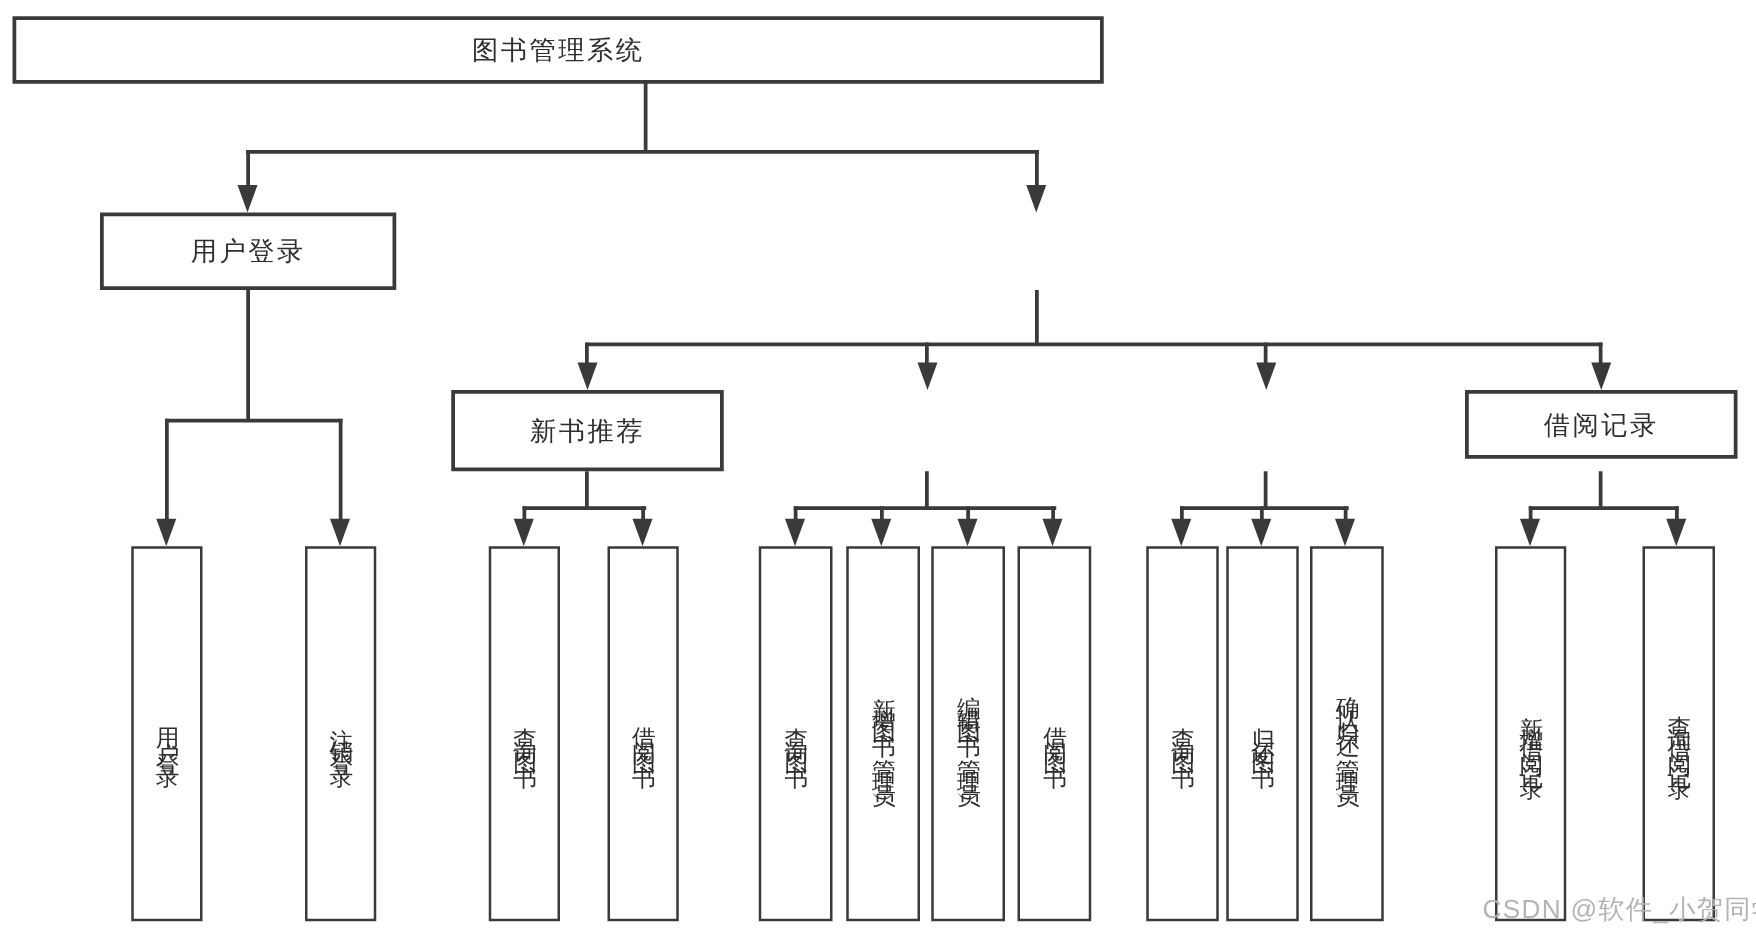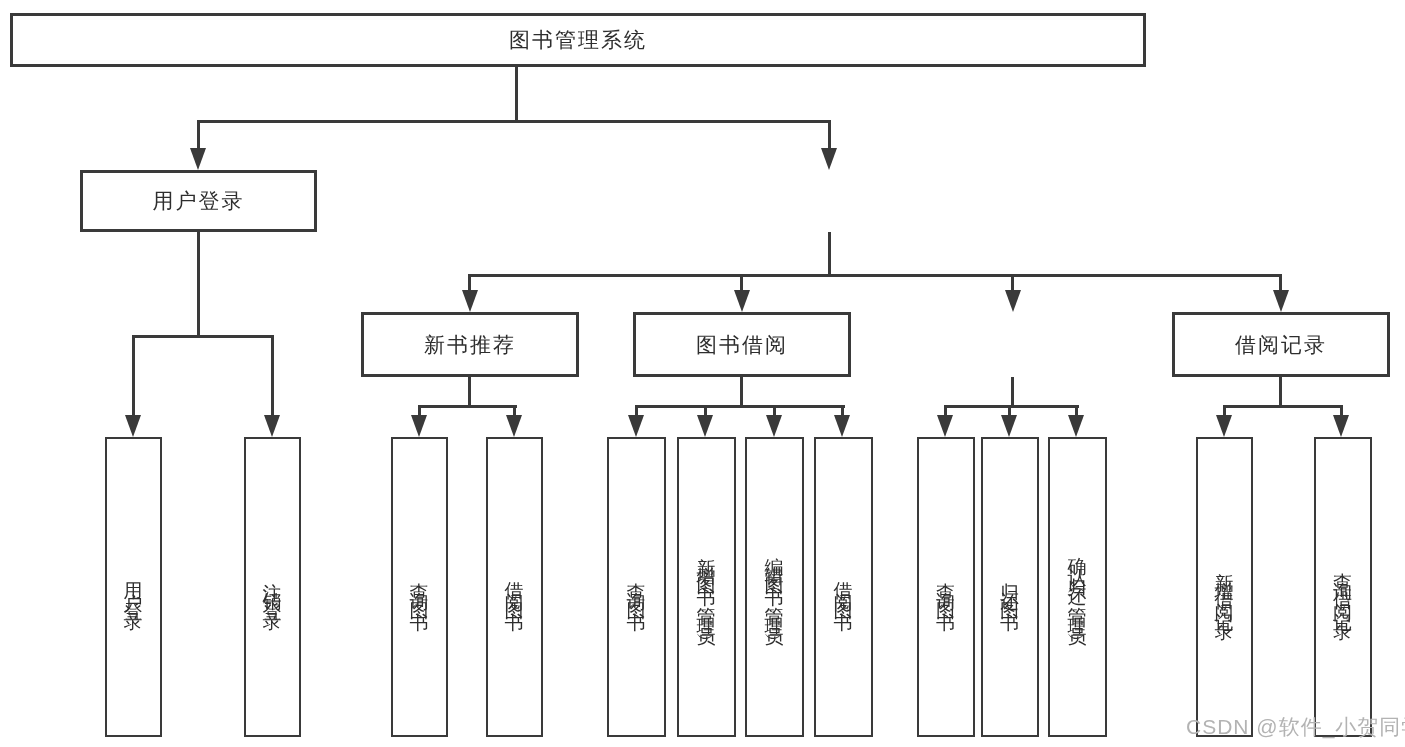--- a/index.html
+++ b/index.html
@@ -64,21 +64,21 @@
     color: var(--wm);
     white-space: nowrap;
     z-index: 5;
   }
 </style>
 </head>
 <body>
 
 <div id="stage">
 
-  <div class="box" style="left:10px;top:13px;width:1136px;height:54px;">
+  <div class="box" style="left:10px;top:13px;width:873px;height:54px;">
     <span>图书管理系统</span>
   </div>
 
   <div class="vline" style="left:515px;top:65px;height:57px;"></div>
   <div class="hline" style="left:197px;top:120px;width:634px;"></div>
 
   <div class="vline" style="left:197px;top:120px;height:33px;"></div>
   <div class="arrow" style="left:190px;top:148px;"></div>
   <div class="vline" style="left:828px;top:120px;height:33px;"></div>
   <div class="arrow" style="left:821px;top:148px;"></div>
@@ -101,24 +101,21 @@
   <div class="vline" style="left:740px;top:274px;height:20px;"></div>
   <div class="arrow" style="left:734px;top:290px;"></div>
   <div class="vline" style="left:1011px;top:274px;height:20px;"></div>
   <div class="arrow" style="left:1005px;top:290px;"></div>
   <div class="vline" style="left:1279px;top:274px;height:20px;"></div>
   <div class="arrow" style="left:1273px;top:290px;"></div>
 
   <div class="box" style="left:361px;top:312px;width:218px;height:65px;">
     <span>新书推荐</span>
   </div>
-  <div class="box" style="left:633px;top:312px;width:218px;height:65px;">
-    <span>图书借阅</span>
-  </div>
-  <div class="box" style="left:1172px;top:312px;width:218px;height:65px;">
+  <div class="box" style="left:1172px;top:312px;width:218px;height:55px;">
     <span>借阅记录</span>
   </div>
 
   <div class="vline" style="left:468px;top:377px;height:30px;"></div>
   <div class="vline" style="left:740px;top:377px;height:30px;"></div>
   <div class="vline" style="left:1011px;top:377px;height:30px;"></div>
   <div class="vline" style="left:1279px;top:377px;height:30px;"></div>
 
   <div class="hline" style="left:418px;top:405px;width:99px;"></div>
   <div class="hline" style="left:635px;top:405px;width:210px;"></div>

